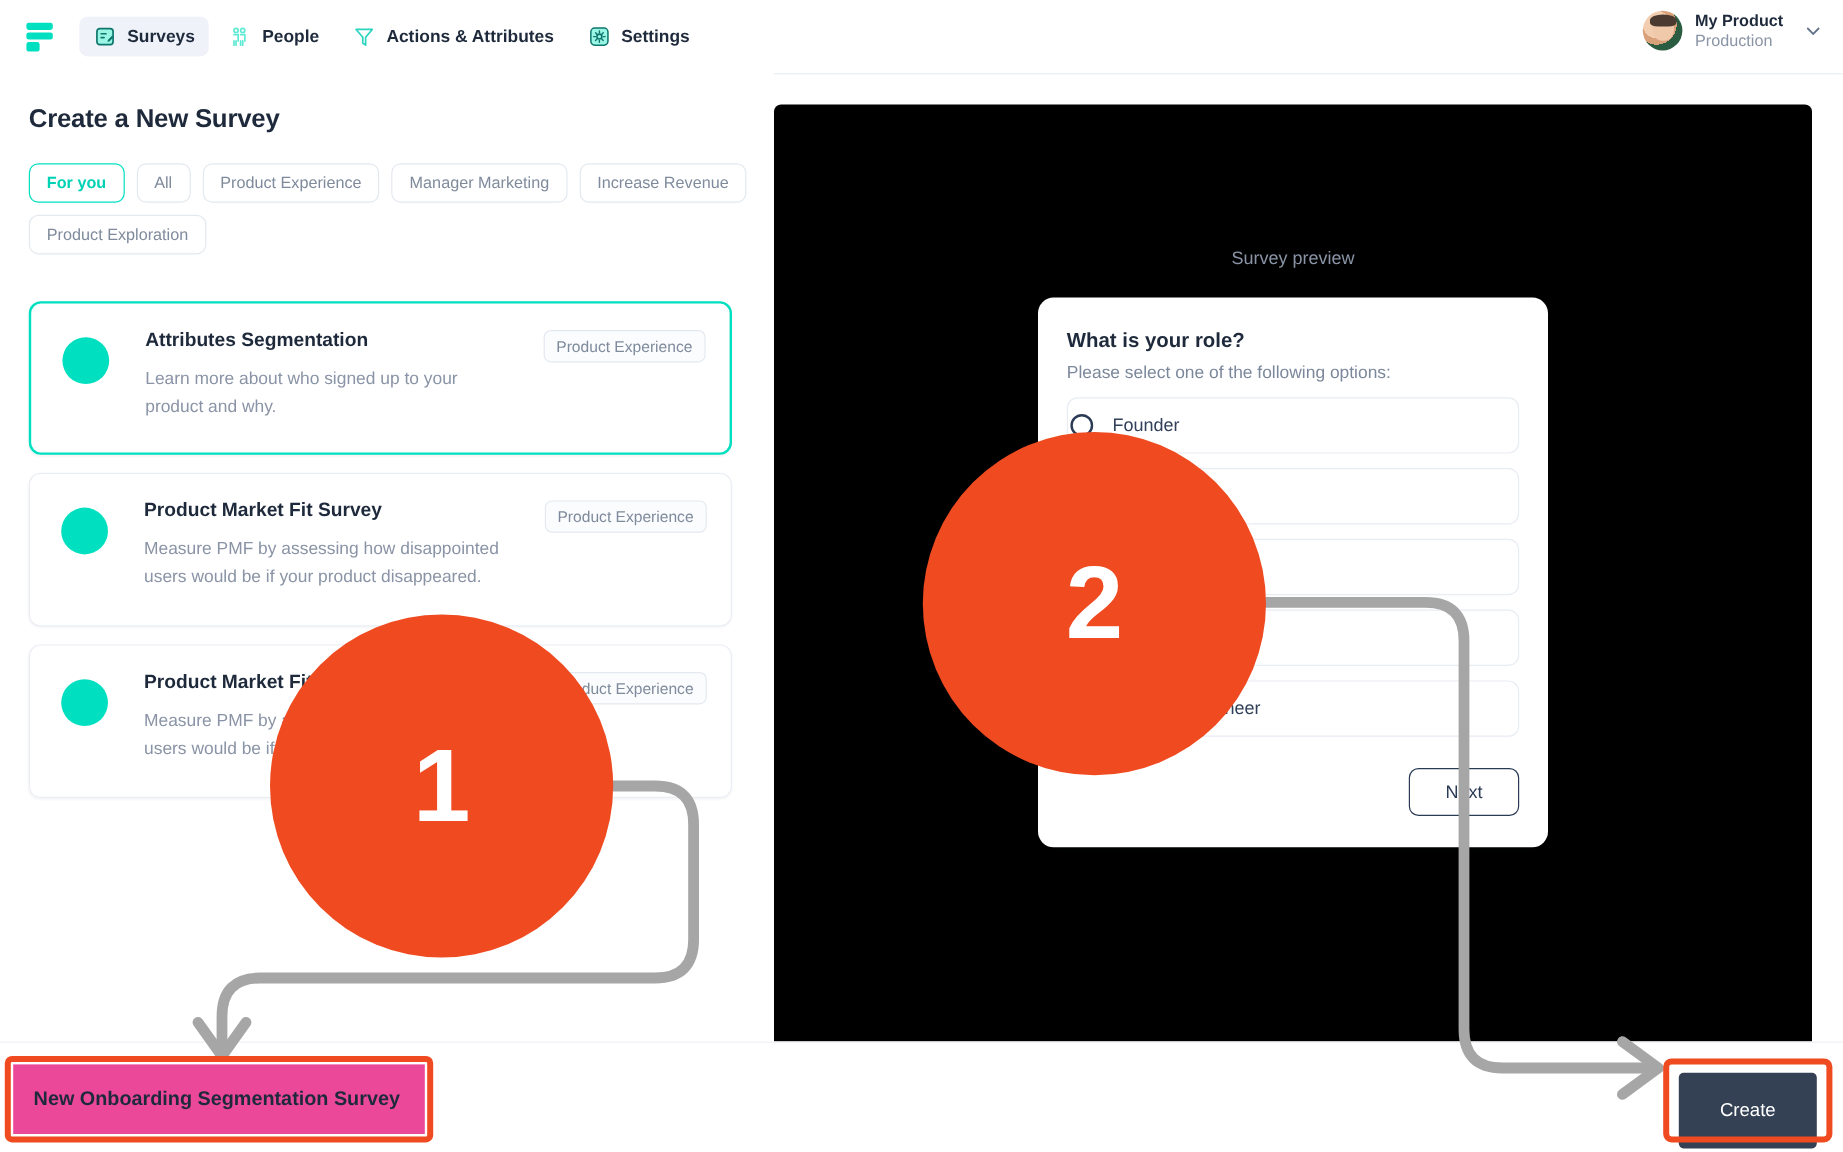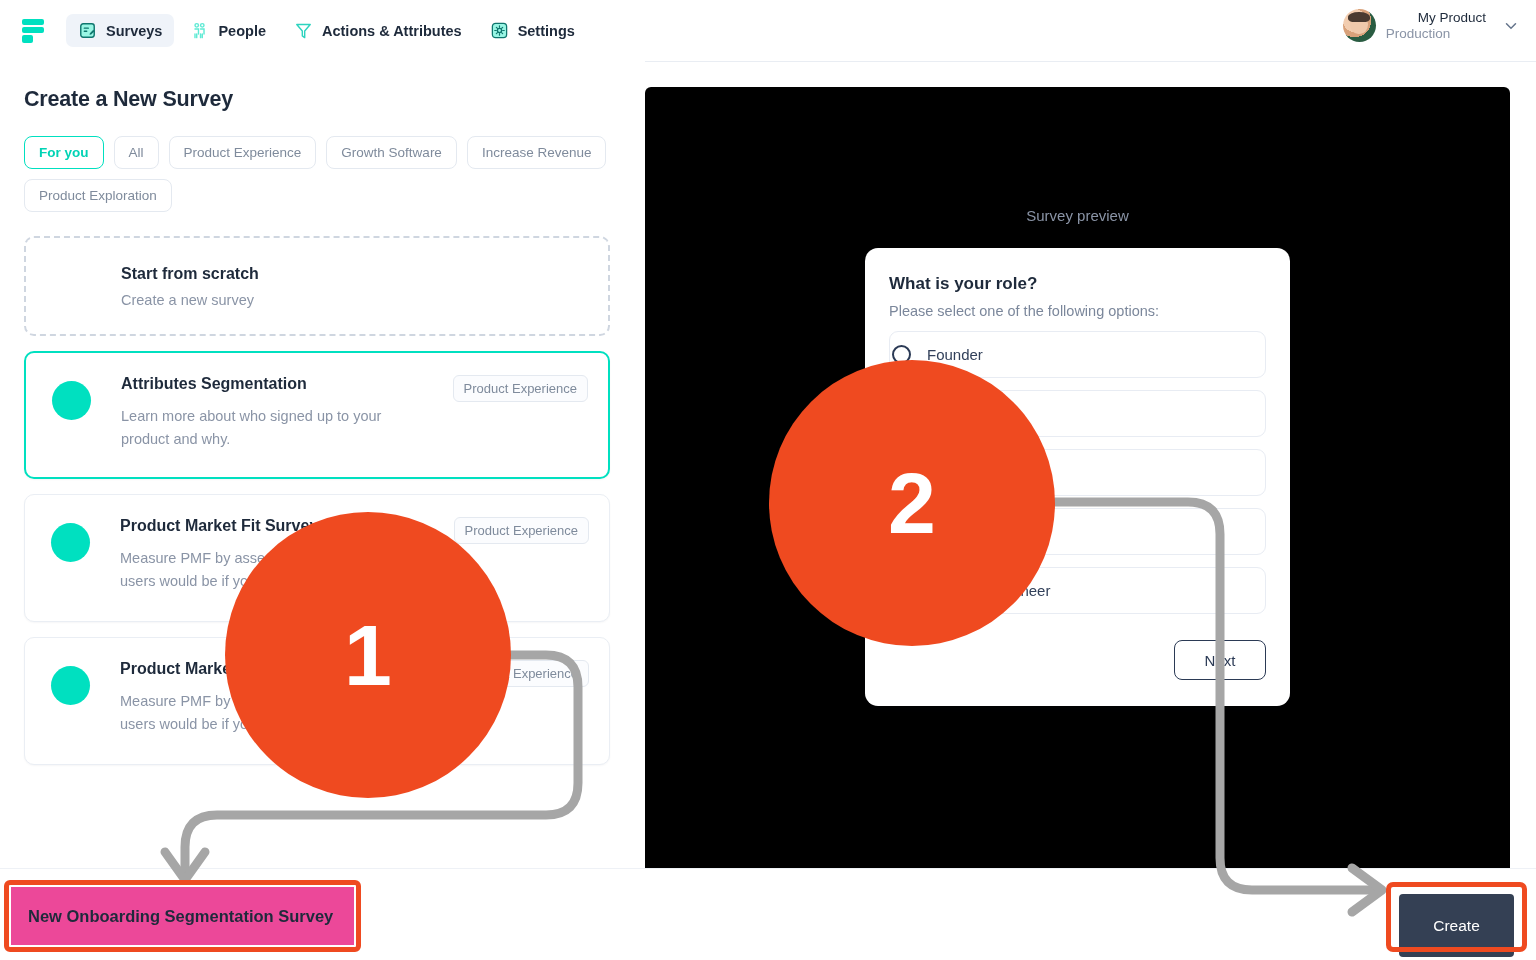--- a/index.html
+++ b/index.html
@@ -44,21 +44,21 @@
   }
   .avatar::before {
     content: ""; position: absolute; left: 22%; top: 14%; width: 56%; height: 62%;
     border-radius: 48% 48% 45% 45%; background: #f0c9ab;
   }
   .avatar::after {
     content: ""; position: absolute; left: 16%; top: 8%; width: 68%; height: 30%;
     border-radius: 50% 50% 30% 30%; background: #4a3a30;
   }
   .acctxt { line-height: 1.18; }
-  .acctxt .pname { font-size: 13.5px; font-weight: 400; color: #1e2a3b; margin-left: 32px; }
+  .acctxt .pname { font-size: 13.5px; font-weight: 700; color: #1e2a3b; }
   .acctxt .penv  { font-size: 13.5px; color: #8a94a6; }
   .chev { margin-left: 6px; color: #64748b; }
 
   
   .left { position: absolute; left: 0; top: 51px; width: 645px; height: 909px; background: #fff; }
   .page-title {
     position: absolute; left: 24px; top: 36px;
     font-size: 21.5px; font-weight: 700; color: #1e2a3b; letter-spacing: -0.2px;
   }
   .filters {
@@ -230,31 +230,27 @@
   </div>
 
   <div class="left">
 
     <div class="page-title">Create a New Survey</div>
 
     <div class="filters">
       <div class="chip active">For you</div>
       <div class="chip">All</div>
       <div class="chip">Product Experience</div>
-      <div class="chip">Growth Software</div>
+      <div class="chip">Manager Marketing</div>
       <div class="chip">Increase Revenue</div>
       <div class="chip">Product Exploration</div>
     </div>
 
     <div class="cards">
 
-      <div class="scratch">
-        <div class="t">Start from scratch</div>
-        <div class="s">Create a new survey</div>
-      </div>
 
       <div class="tcard selected">
         <div class="dot"></div>
         <div class="t">Attributes Segmentation</div>
         <div class="s">Learn more about who signed up to your product and why.</div>
         <div class="tag">Product Experience</div>
       </div>
 
       <div class="tcard">
         <div class="dot"></div>

